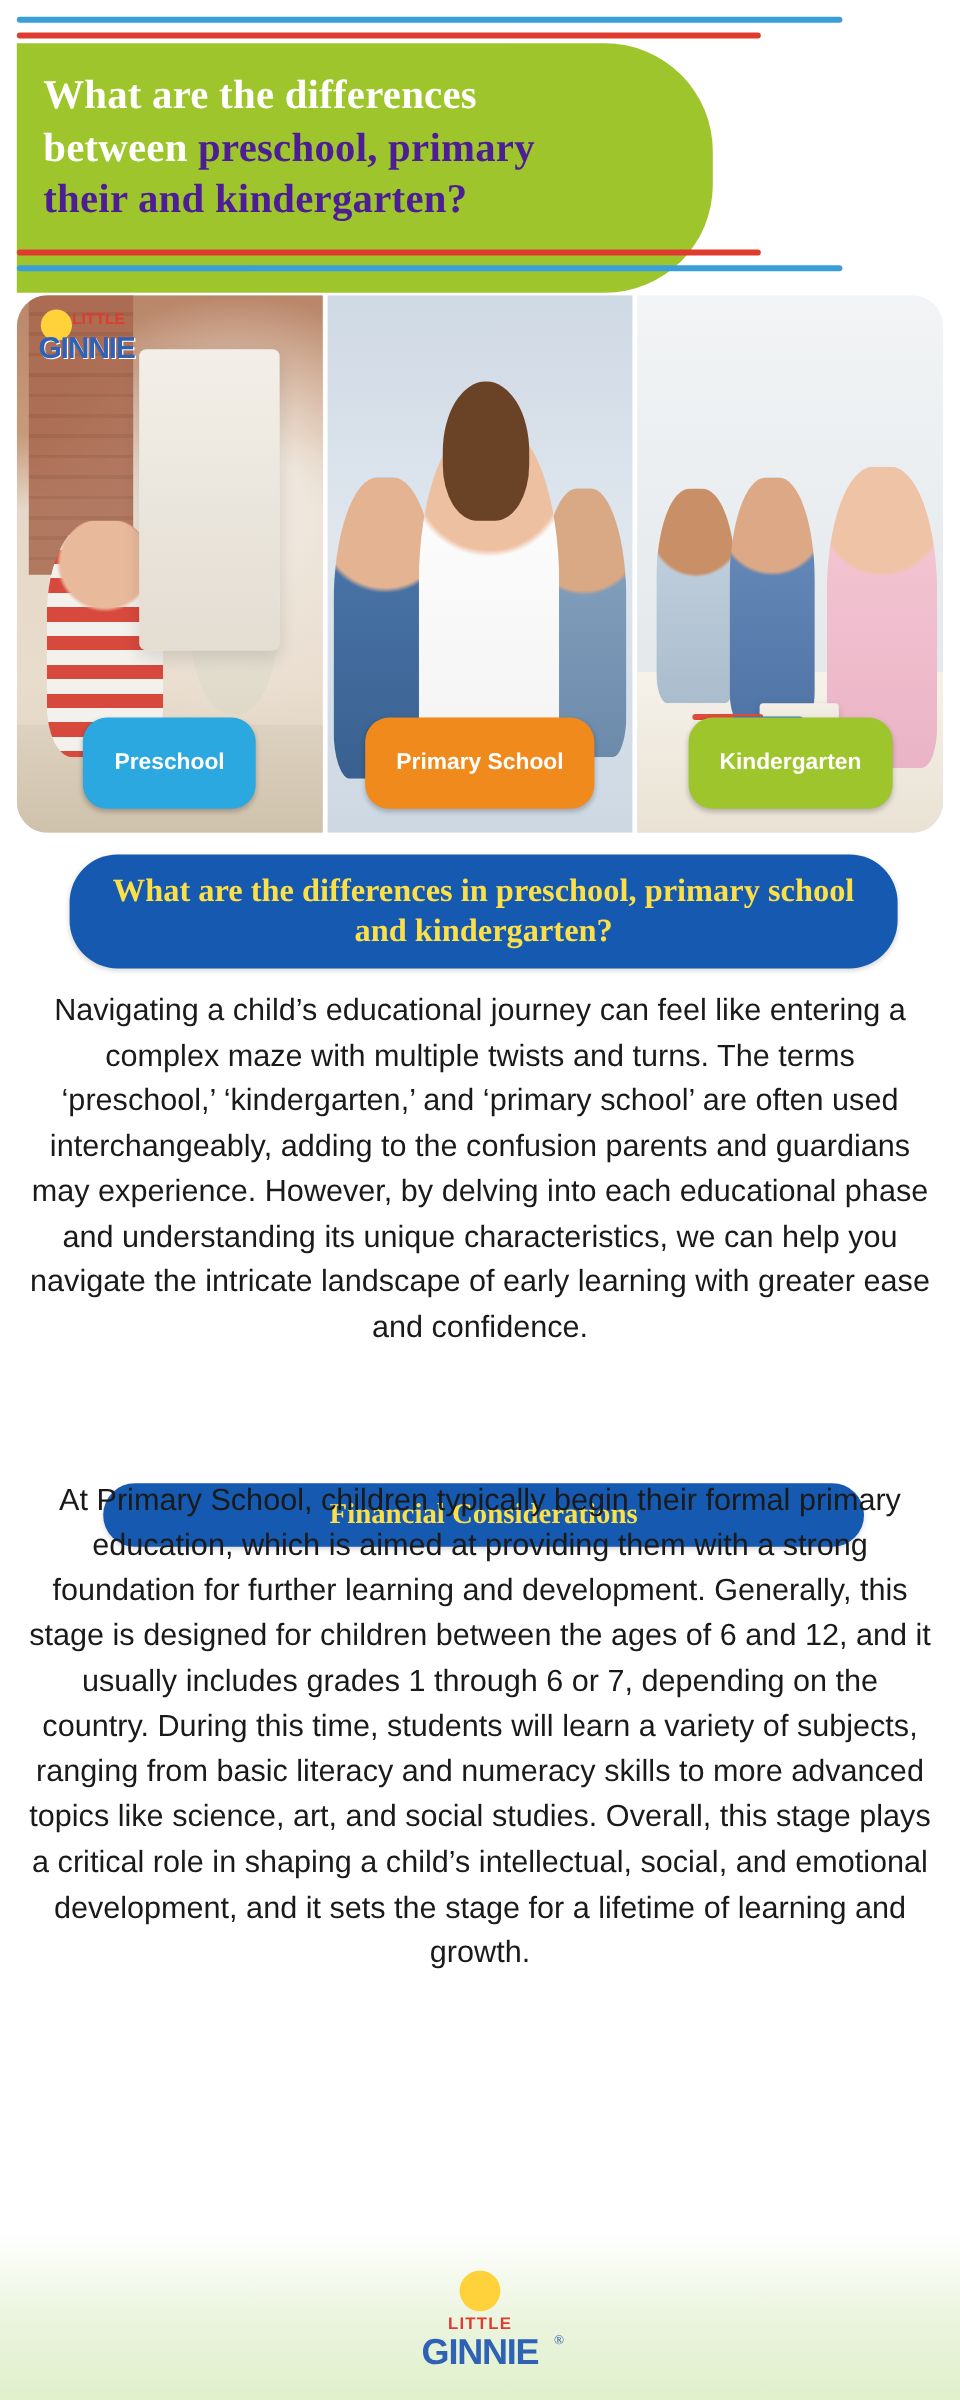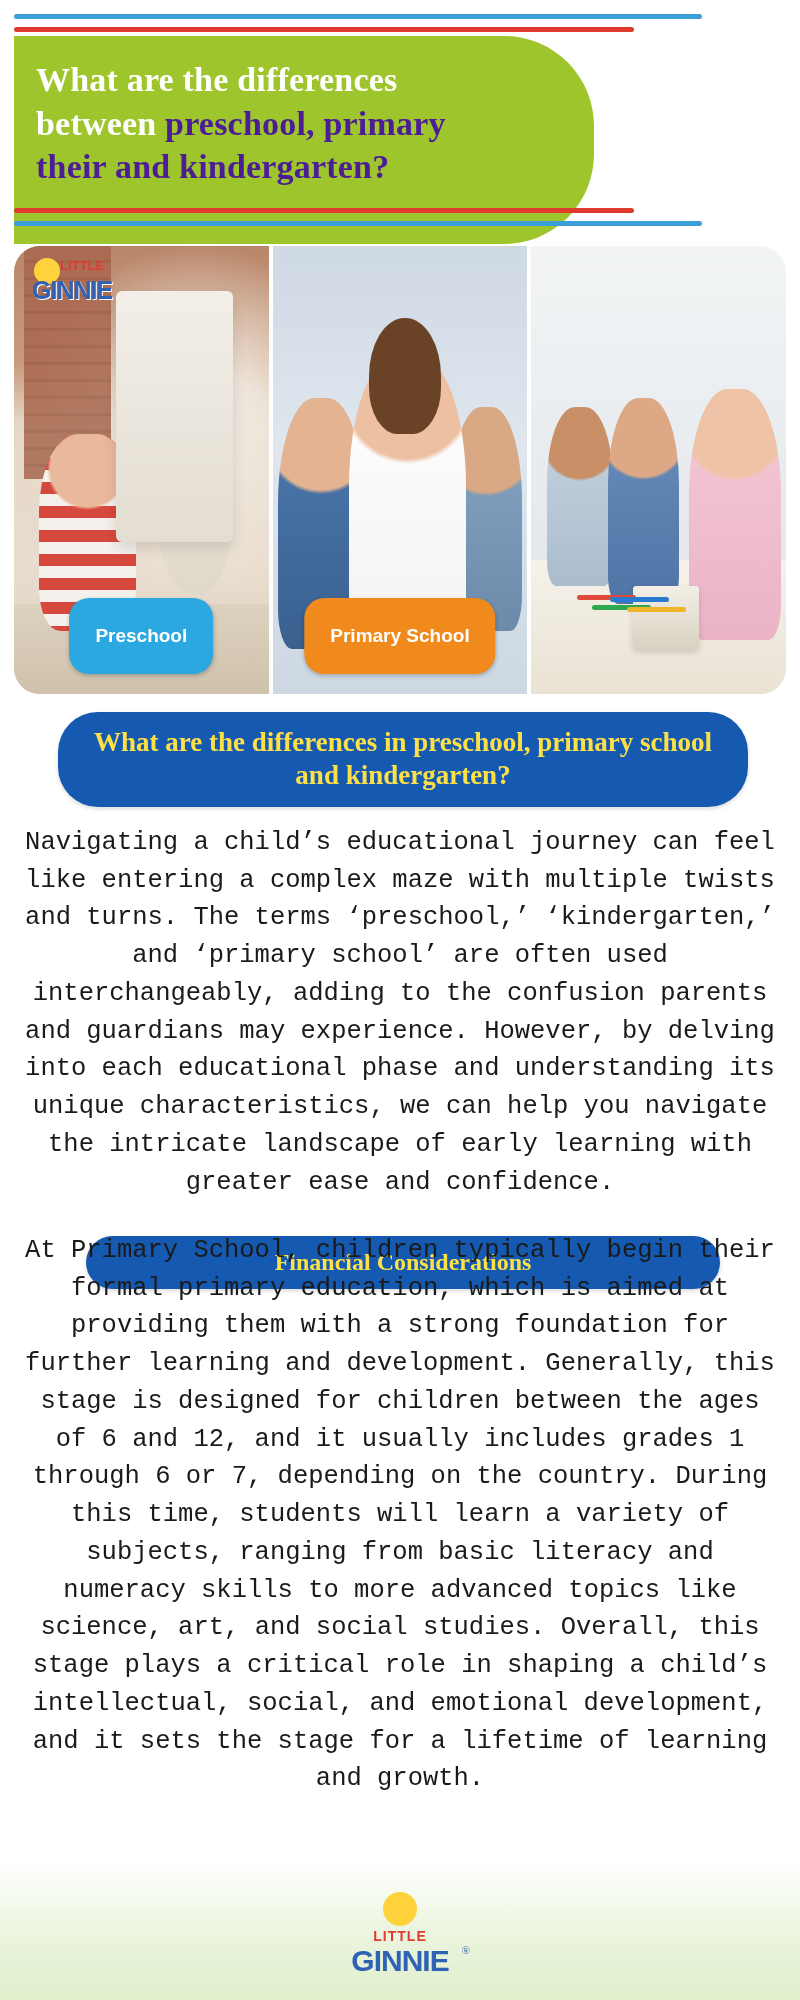--- a/index.html
+++ b/index.html
@@ -245,21 +245,21 @@
     font-size: 24px;
   }
 
   
   .para {
     position: absolute;
     left: 24px;
     width: 752px;
     text-align: center;
     color: #1a1a1a;
-    font-family: Liberation Mono, monospace;
+    font-family: Liberation Sans, sans-serif;
     font-size: 25.5px;
     line-height: 1.48;
   }
   .para1 { top: 824px; }
   .para2 { top: 1232px; }
 
   
   .footer {
     position: absolute;
     left: 0; bottom: 0; width: 800px; height: 140px;
@@ -336,20 +336,21 @@
       <div class="k1"></div>
       <div class="k2"></div>
       <div class="k3"></div>
       <div class="book"></div>
       <div class="pencils">
         <i style="left:0;  top:0;  background:#e04a3a;"></i>
         <i style="left:10%;top:10px;background:#2fa84f;"></i>
         <i style="left:22%;top:2px; background:#2a7ad2;"></i>
         <i style="left:34%;top:12px;background:#f0b429;"></i>
       </div>
+      <div class="pill green">Kindergarten</div>
     </div>
   </div>
 
   <div class="bar bar1">What are the differences in preschool, primary school and kindergarten?</div>
   <div class="para para1">Navigating a child’s educational journey can feel like entering a complex maze with multiple twists and turns. The terms ‘preschool,’ ‘kindergarten,’ and ‘primary school’ are often used interchangeably, adding to the confusion parents and guardians may experience. However, by delving into each educational phase and understanding its unique characteristics, we can help you navigate the intricate landscape of early learning with greater ease and confidence.</div>
 
   <div class="bar bar2">Financial Considerations</div>
   <div class="para para2">At Primary School, children typically begin their formal primary education, which is aimed at providing them with a strong foundation for further learning and development. Generally, this stage is designed for children between the ages of 6 and 12, and it usually includes grades 1 through 6 or 7, depending on the country. During this time, students will learn a variety of subjects, ranging from basic literacy and numeracy skills to more advanced topics like science, art, and social studies. Overall, this stage plays a critical role in shaping a child’s intellectual, social, and emotional development, and it sets the stage for a lifetime of learning and growth.</div>
 
   <div class="footer">

